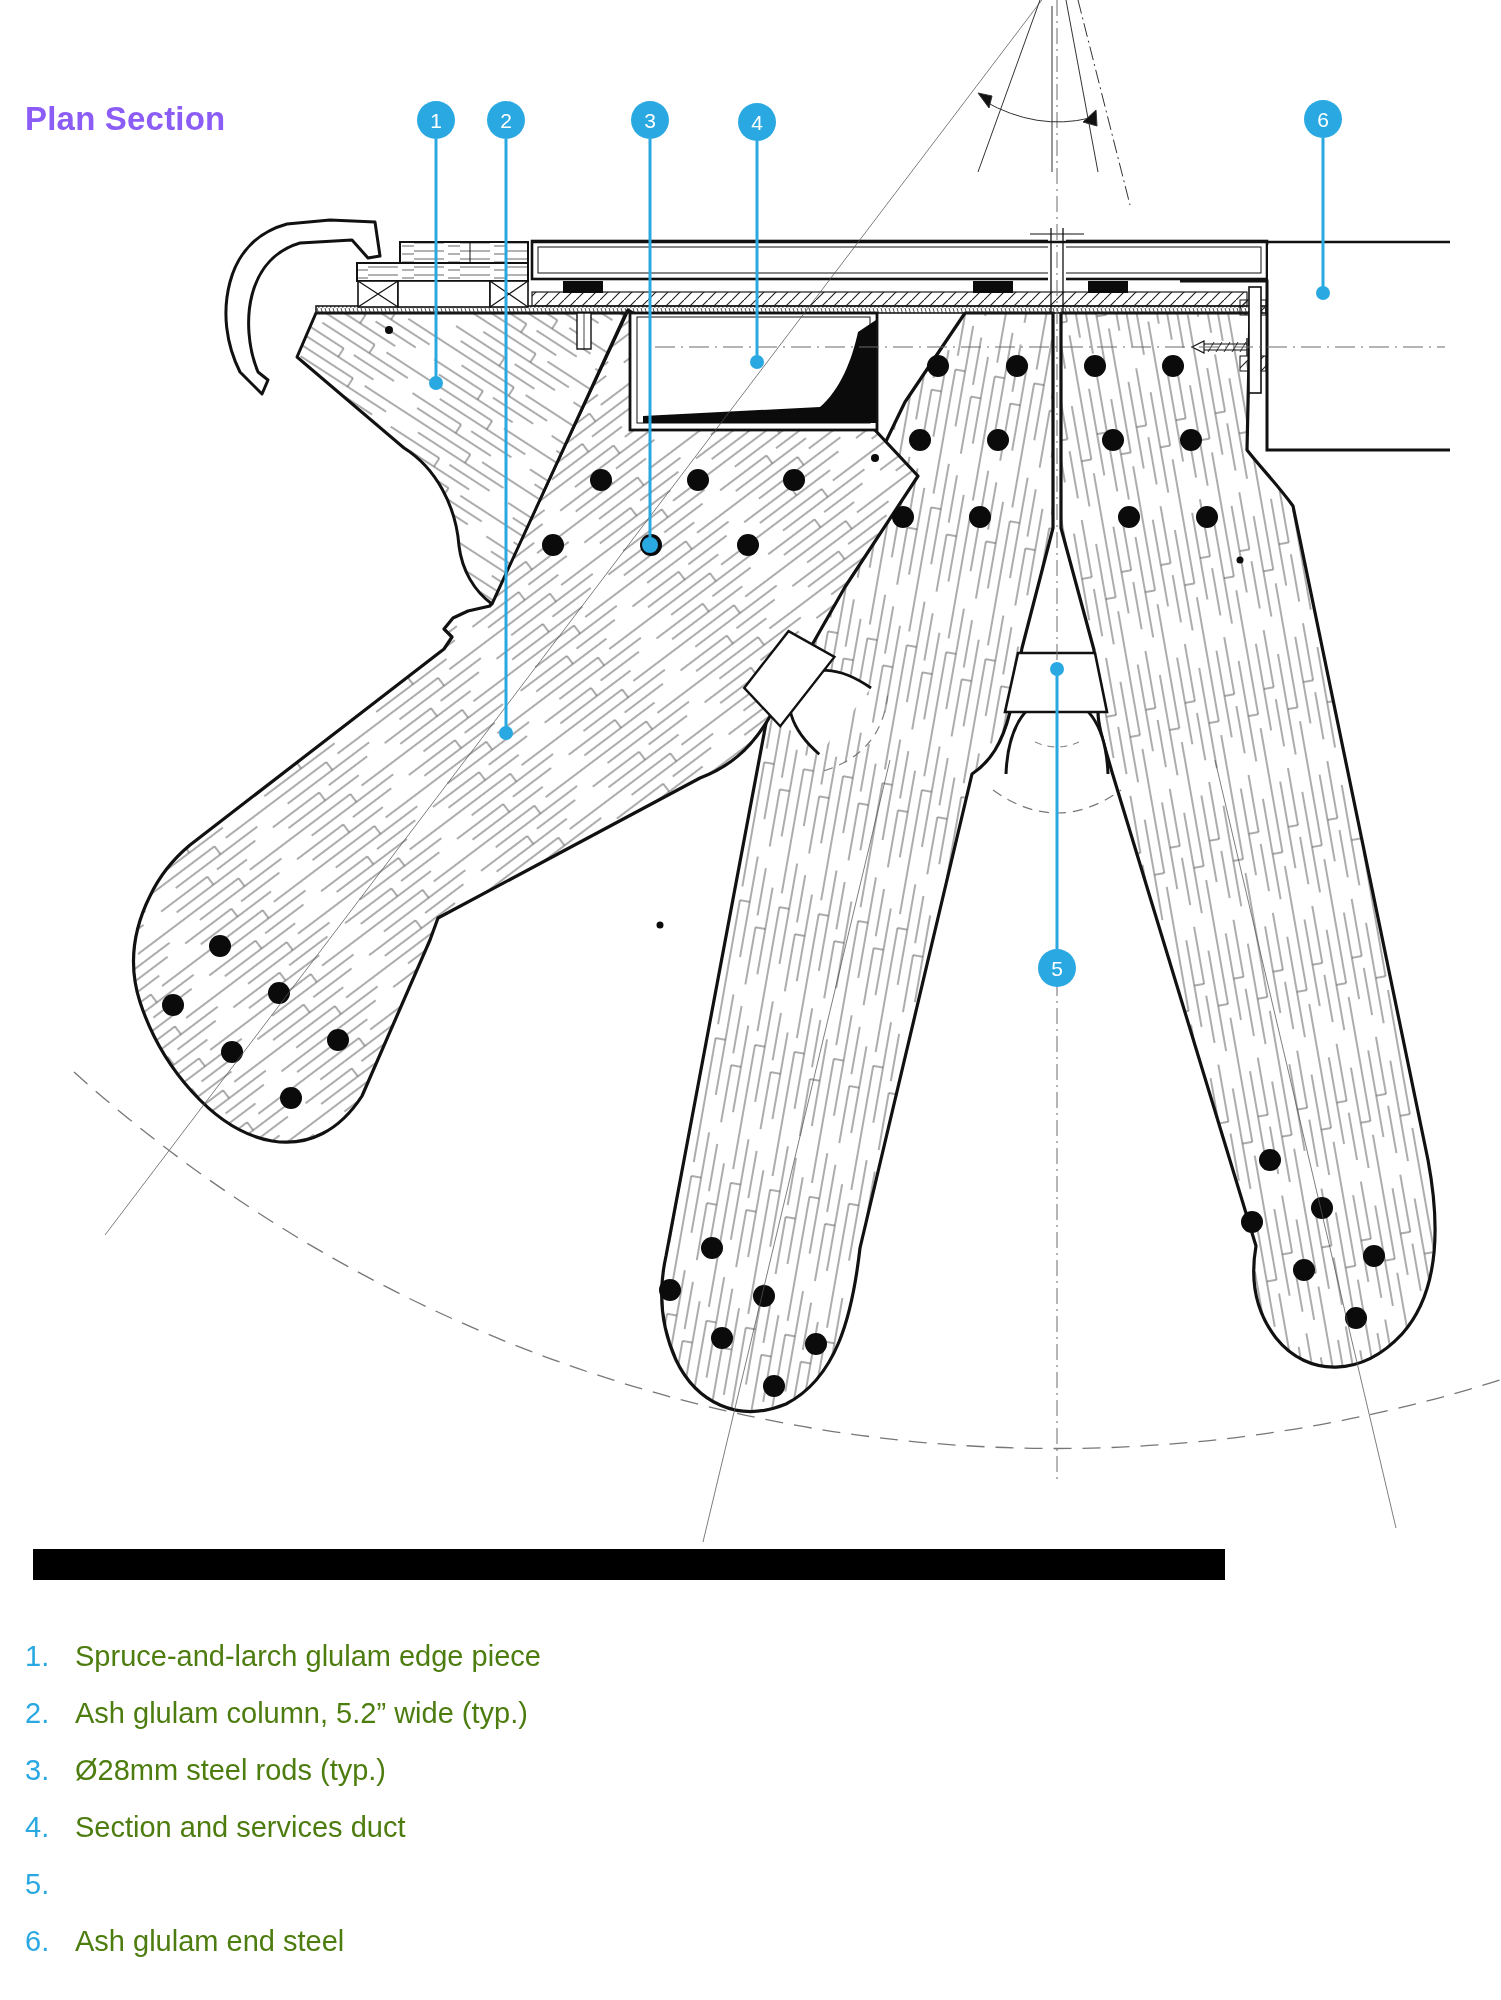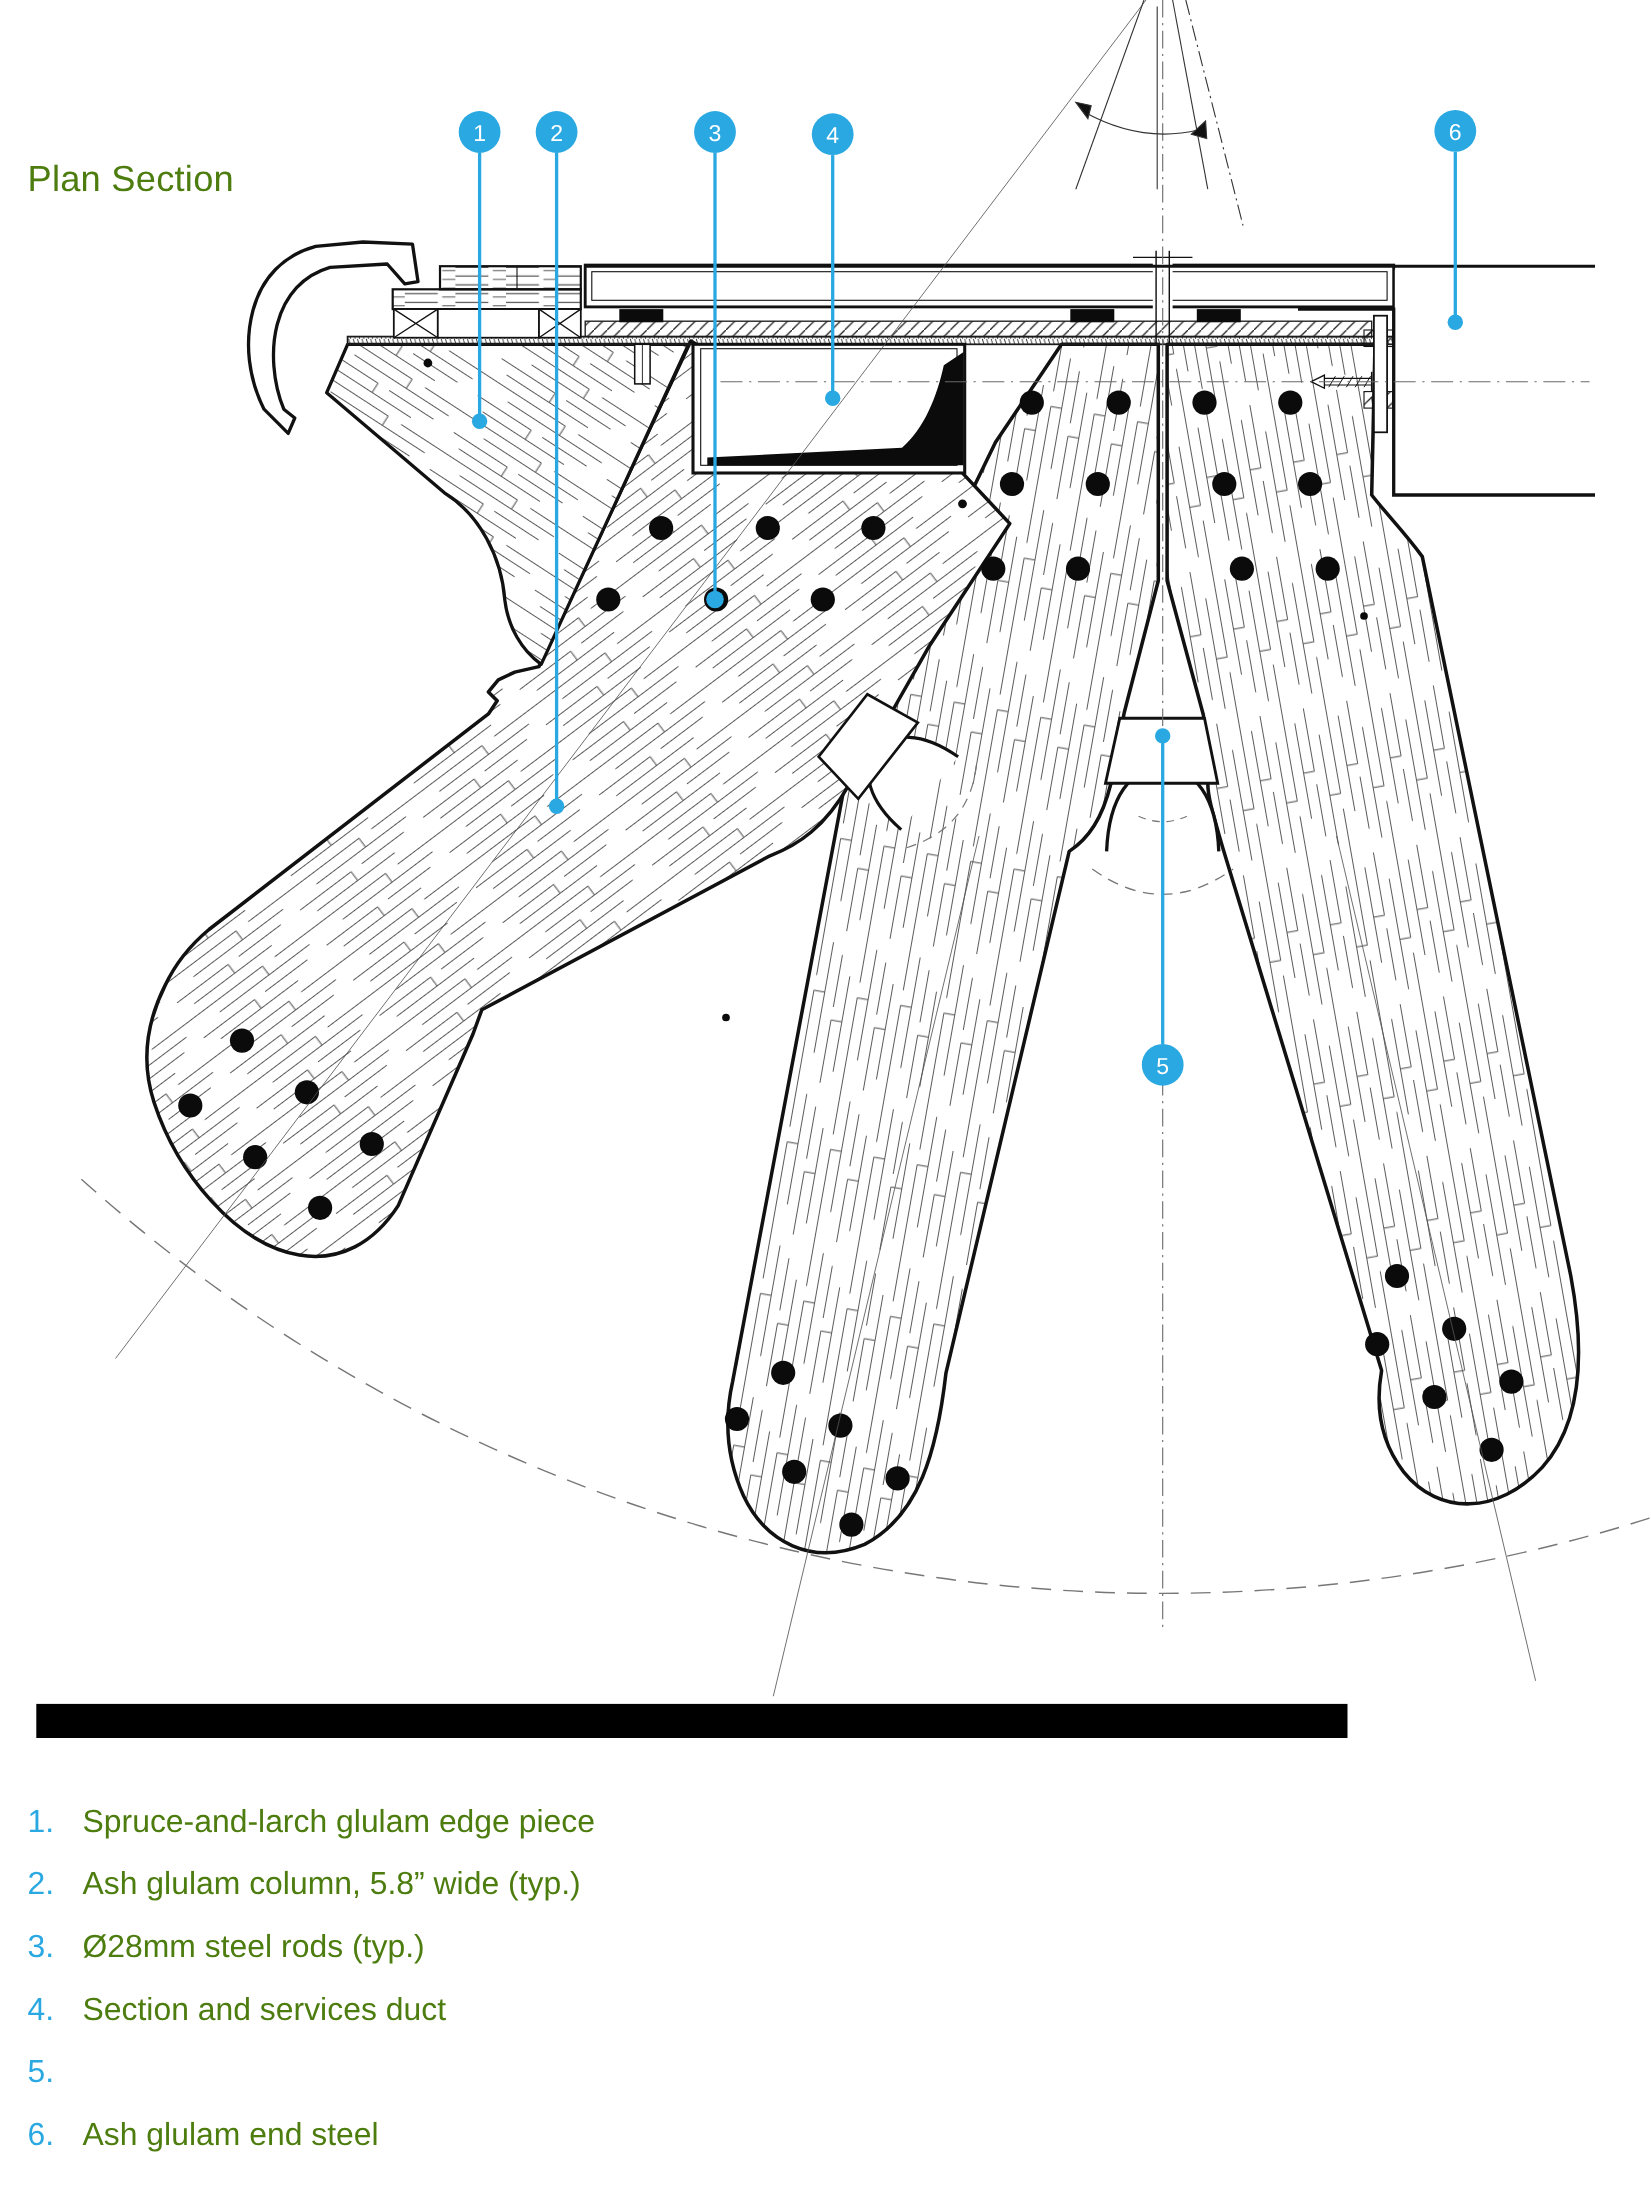--- a/index.html
+++ b/index.html
@@ -1,17 +1,17 @@
 <!DOCTYPE html>
 <html><head>
 <meta charset="utf-8">
 <style>
   html,body{margin:0;padding:0;background:#ffffff;}
   body{width:1501px;height:2000px;position:relative;font-family:"Liberation Sans",sans-serif;overflow:hidden;}
-  .page-title{position:absolute;left:25px;top:100px;font-size:33px;letter-spacing:.2px;color:#4d7c0f;font-weight:400;margin-top:44px;}
+  .page-title{position:absolute;left:25px;top:100px;font-size:33px;letter-spacing:.2px;color:#8b5cf6;font-weight:700;}
   svg.drawing{position:absolute;left:0;top:0;}
   .legend{position:absolute;left:25px;top:1628px;width:1100px;list-style:none;margin:0;padding:0;}
   .legend li{height:57px;display:flex;align-items:center;font-size:29px;color:#111;}
   .legend .num{color:#29A8E1;width:50px;flex:0 0 50px;}
   .legend .txt{color:#4d7c0f;}
 </style>
 </head>
 <body>
 
 <div class="page-title">Plan Section</div>
@@ -285,21 +285,21 @@
   </g>
 </svg>
 
 <ul class="legend">
   <li>
     <span class="num">1.</span>
     <span class="txt">Spruce-and-larch glulam edge piece</span>
   </li>
   <li>
     <span class="num">2.</span>
-    <span class="txt">Ash glulam column, 5.8” wide (typ.)</span>
+    <span class="txt">Ash glulam column, 5.2” wide (typ.)</span>
   </li>
   <li>
     <span class="num">3.</span>
     <span class="txt">Ø28mm steel rods (typ.)</span>
   </li>
   <li>
     <span class="num">4.</span>
     <span class="txt">Section and services duct</span>
   </li>
   <li>

